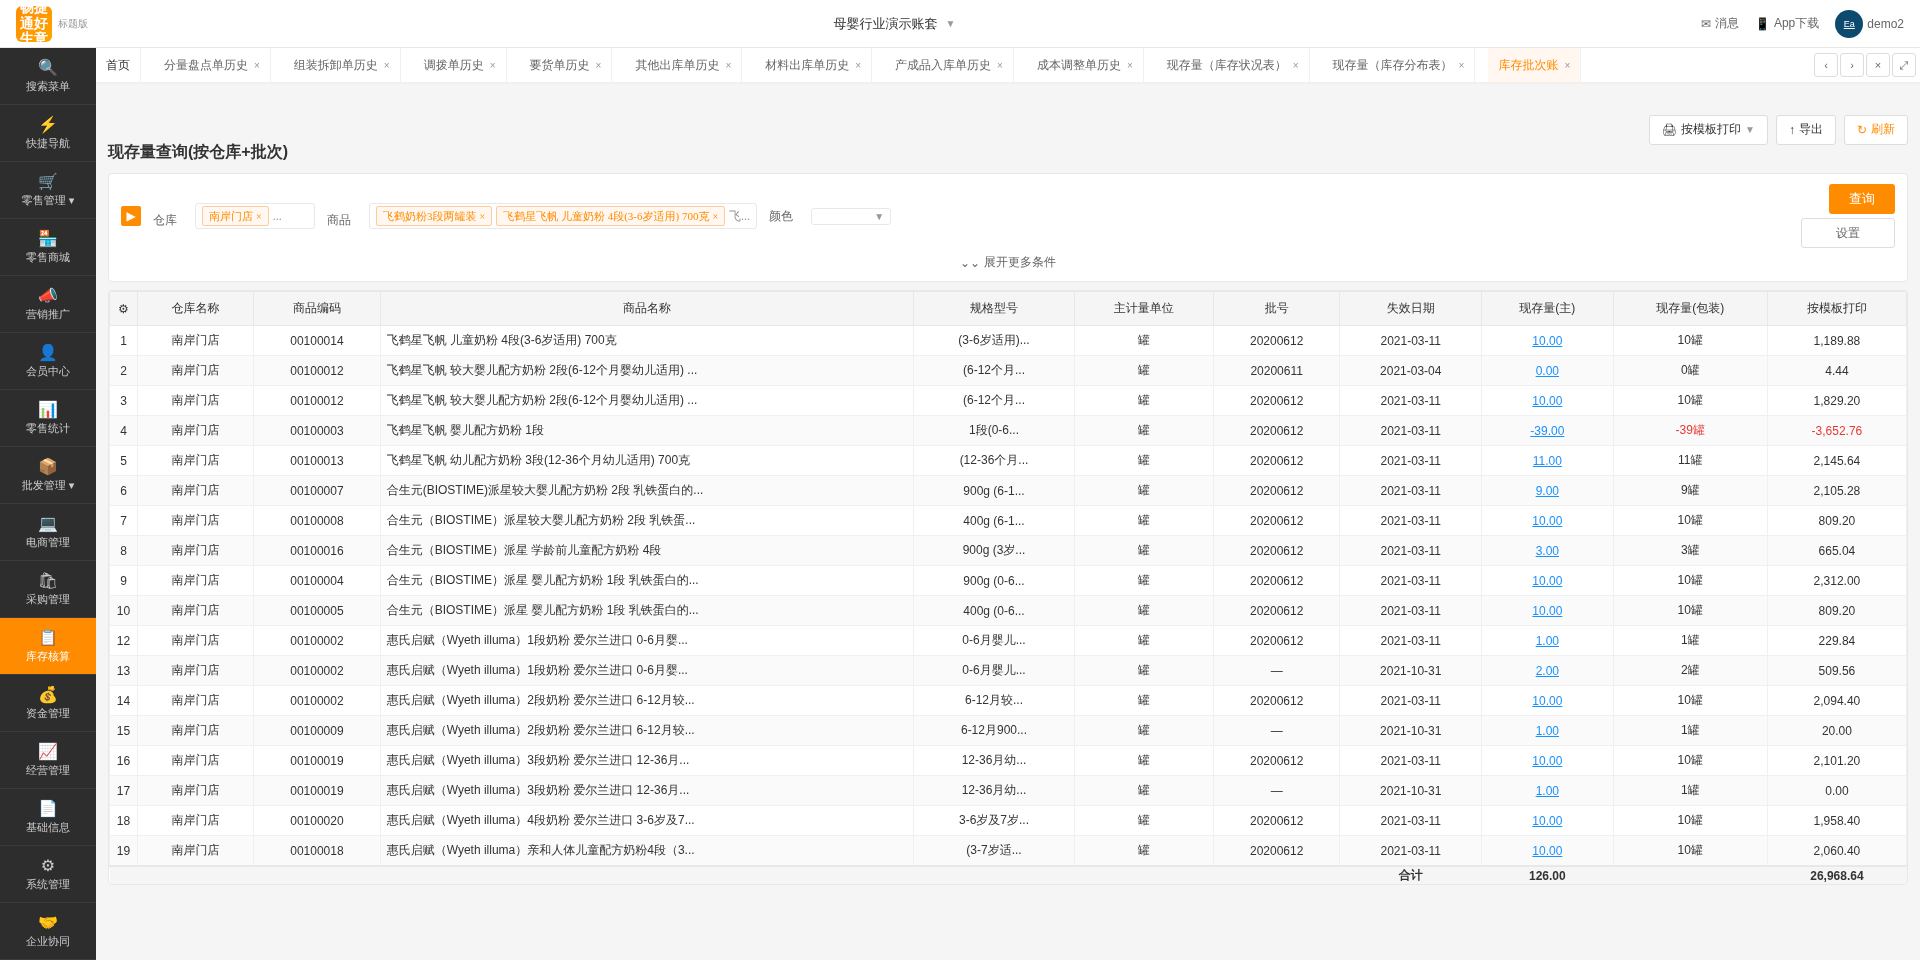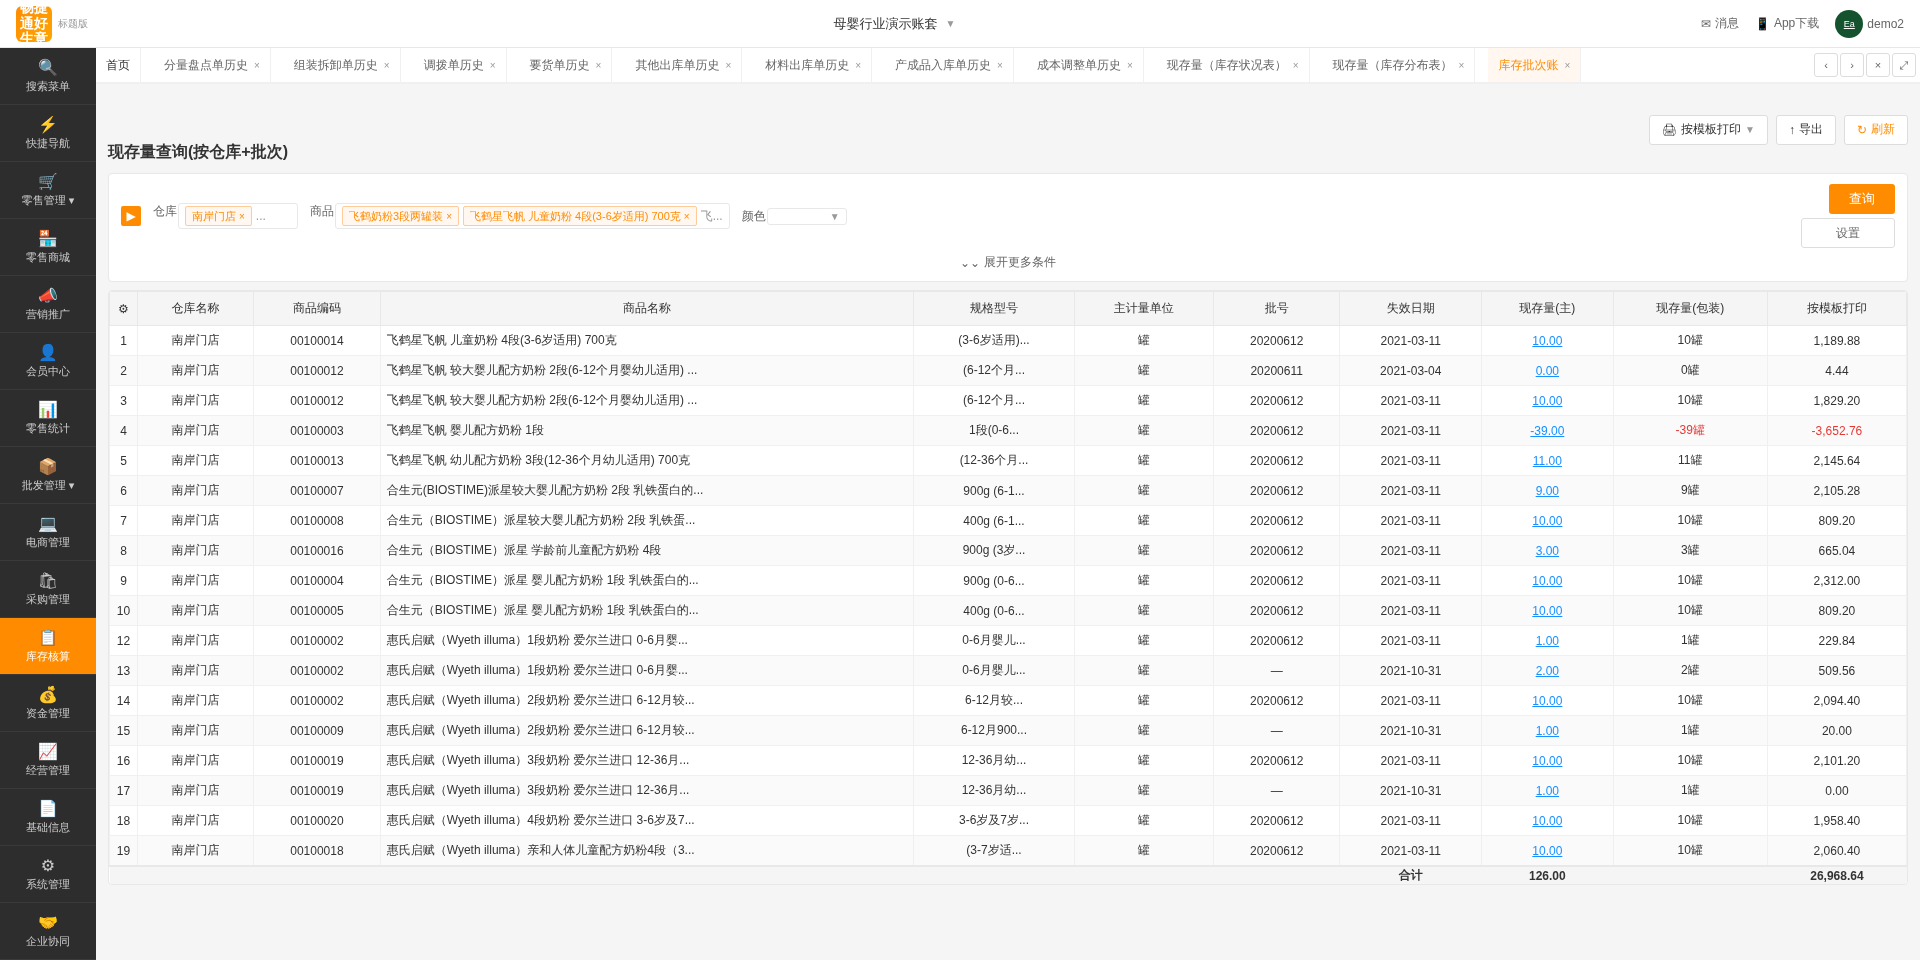--- a/index.html
+++ b/index.html
@@ -32,21 +32,21 @@
     }
     .top-center {
       display: flex; align-items: center; gap: 8px;
       font-size: 13px; color: #333;
     }
     .top-right {
       display: flex; align-items: center; gap: 16px;
       font-size: 12px; color: #666;
     }
     .top-right-item { display: flex; align-items: center; gap: 4px; cursor: pointer; }
-    .avatar-circle { width: 28px; height: 28px; border-radius: 50%; background: #14532d; display: flex; align-items: center; justify-content: center; color: #fff; font-size: 11px; text-decoration: underline; }
+    .avatar-circle { width: 28px; height: 28px; border-radius: 50%; background: #0c4a6e; display: flex; align-items: center; justify-content: center; color: #fff; font-size: 11px; text-decoration: underline; }
 
     
     .nav-tabs {
       position: fixed;
       top: 48px; left: 96px; right: 0;
       height: 36px;
       background: #fff;
       display: flex;
       align-items: center;
       border-bottom: 2px solid #f0f0f0;
@@ -142,21 +142,21 @@
       background: #fff;
       border-radius: 4px;
       padding: 10px 12px;
       margin-bottom: 8px;
       border: 1px solid #e8e8e8;
     }
     .filter-row {
       display: flex; align-items: center; gap: 12px; flex-wrap: nowrap;
     }
     .filter-item {
-      display: flex; align-items: flex-start; gap: 1px;
+      display: flex; align-items: flex-end; gap: 18px; font-family: Liberation Serif, serif;
     }
     .filter-label { color: #666; font-size: 12px; white-space: nowrap; }
     .filter-tag-container {
       display: flex; align-items: center; gap: 4px; flex-wrap: wrap;
       min-width: 120px;
       border: 1px solid #e8e8e8; border-radius: 3px;
       padding: 2px 6px; background: #fff;
     }
     .filter-tag {
       background: #fff7f0; border: 1px solid #ffcc99; border-radius: 2px;

